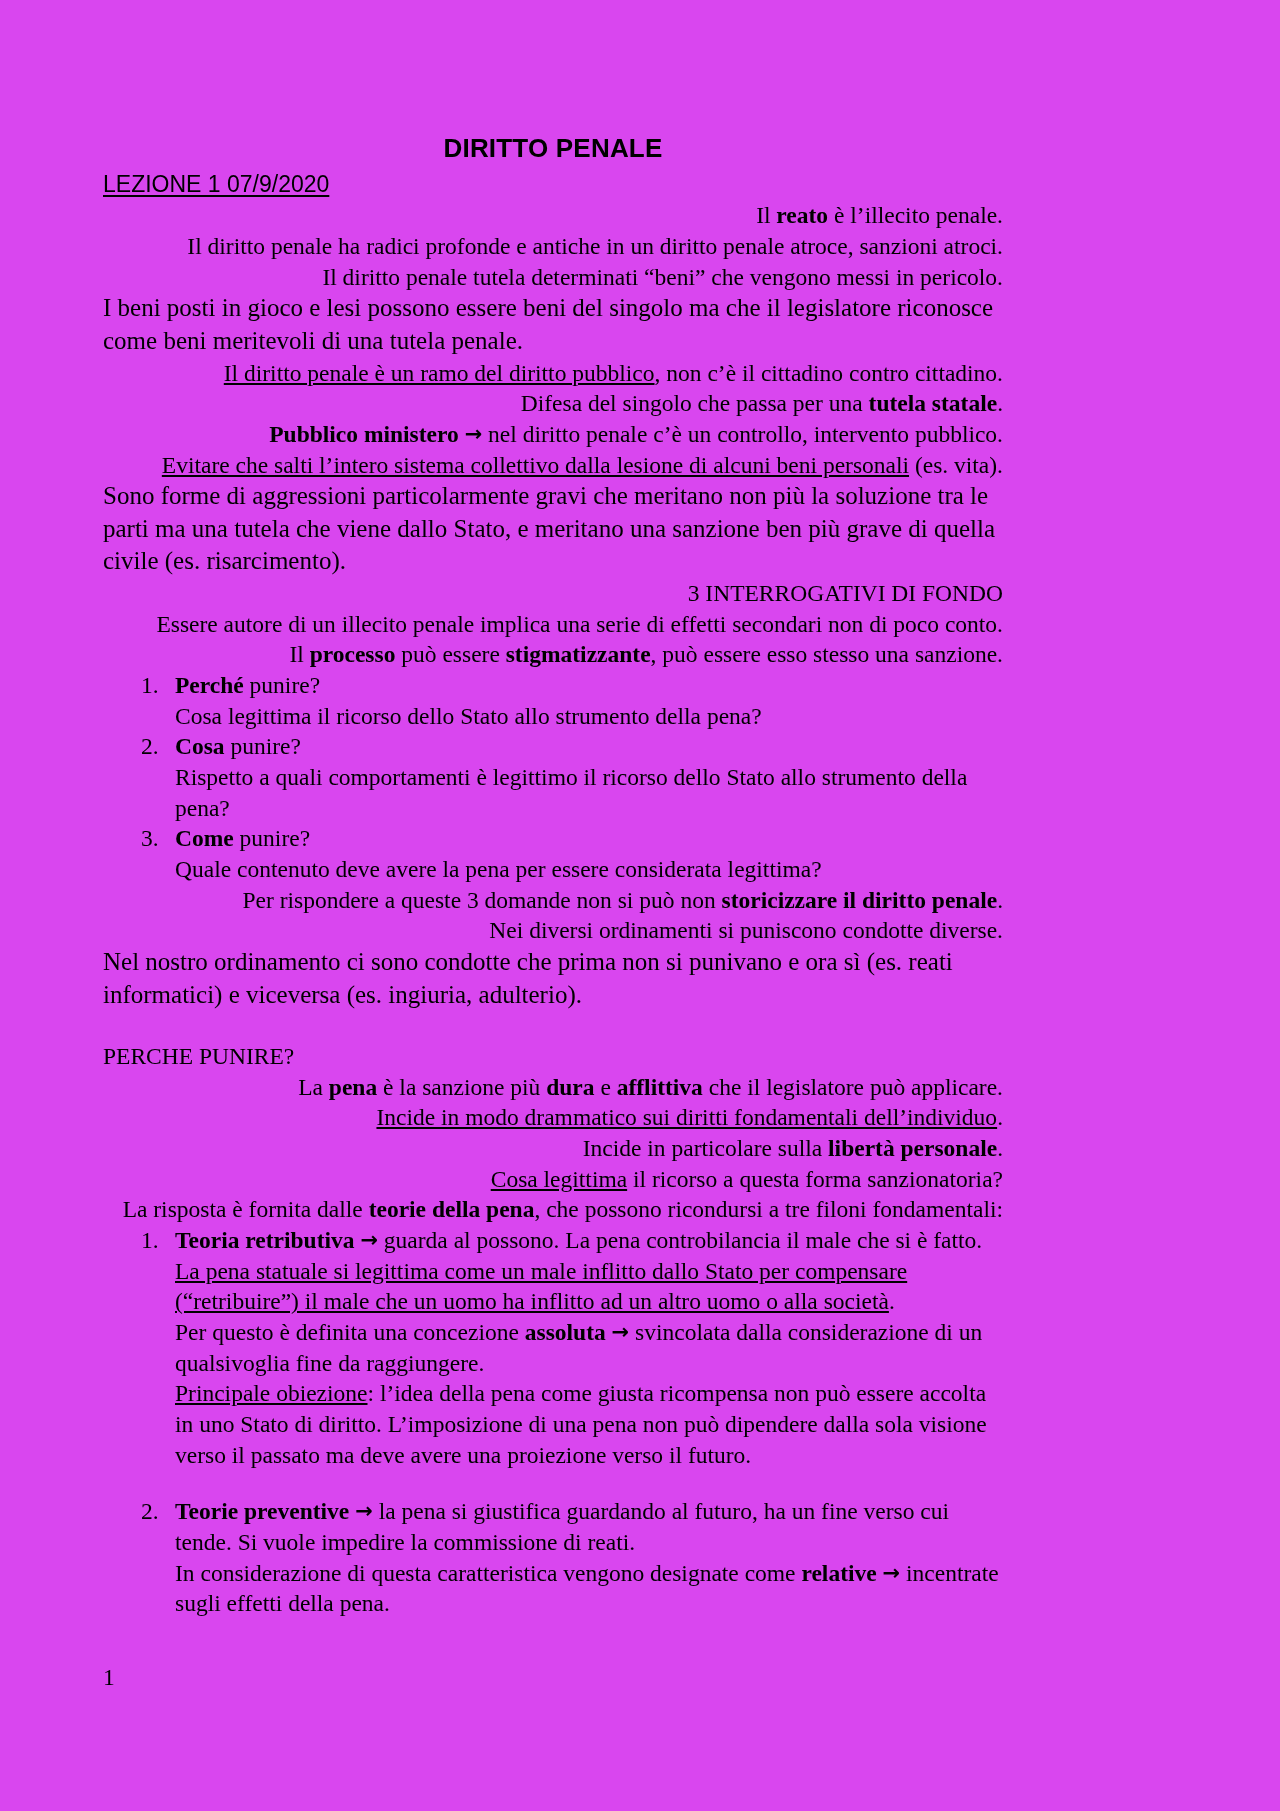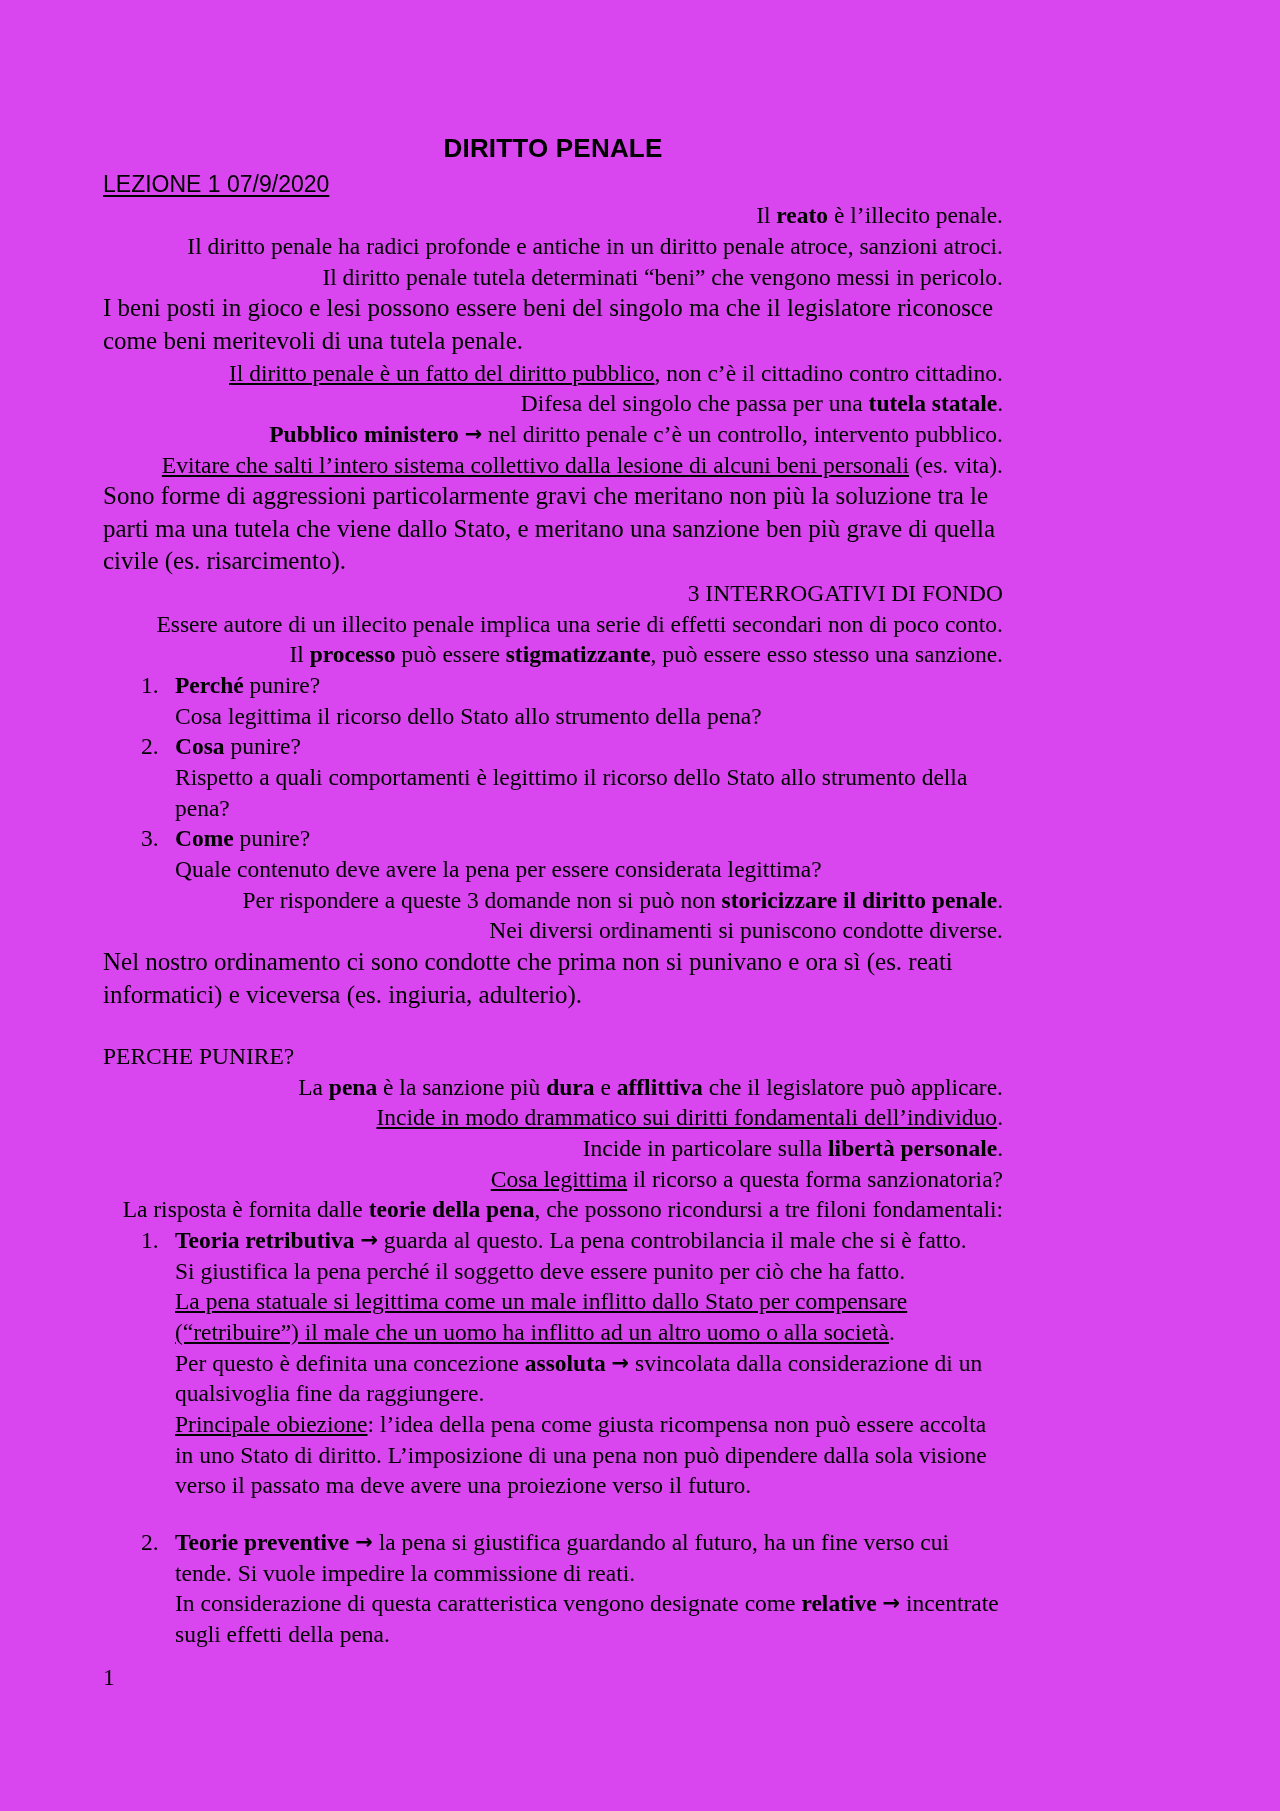--- a/index.html
+++ b/index.html
@@ -126,21 +126,21 @@
     </div>
 
     <p class="line"><span>Il </span><span class="b">reato</span><span> è l’illecito penale.</span></p>
 
     <p class="line">Il diritto penale ha radici profonde e antiche in un diritto penale atroce, sanzioni atroci.</p>
 
     <p class="line">Il diritto penale tutela determinati “beni” che vengono messi in pericolo.</p>
 
     <p class="para">I beni posti in gioco e lesi possono essere beni del singolo ma che il legislatore riconosce come beni meritevoli di una tutela penale.</p>
 
-    <p class="line"><span class="u">Il diritto penale è un fatto del diritto pubblico</span><span>, non c’è il cittadino contro cittadino.</span></p>
+    <p class="line"><span class="u">Il diritto penale è un ramo del diritto pubblico</span><span>, non c’è il cittadino contro cittadino.</span></p>
 
     <p class="line"><span>Difesa del singolo che passa per una </span><span class="b">tutela statale</span><span>.</span></p>
 
     <p class="line"><span class="b">Pubblico ministero</span> <span class="arrow">→</span><span> nel diritto penale c’è un controllo, intervento pubblico.</span></p>
 
     <p class="line"><span class="u">Evitare che salti l’intero sistema collettivo dalla lesione di alcuni beni personali</span><span> (es. vita).</span></p>
 
     <p class="para">Sono forme di aggressioni particolarmente gravi che meritano non più la soluzione tra le parti ma una tutela che viene dallo Stato, e meritano una sanzione ben più grave di quella civile (es. risarcimento).</p>
 
     <p class="line">3 INTERROGATIVI DI FONDO</p>
@@ -183,22 +183,21 @@
 
     <p class="line"><span>Incide in particolare sulla </span><span class="b">libertà personale</span><span>.</span></p>
 
     <p class="line"><span class="u">Cosa legittima</span><span> il ricorso a questa forma sanzionatoria?</span></p>
 
     <p class="line"><span>La risposta è fornita dalle </span><span class="b">teorie della pena</span><span>, che possono ricondursi a tre filoni fondamentali:</span></p>
 
     <ol class="numlist">
       <li>
         <span class="marker">1.</span>
-        <span class="b">Teoria retributiva</span> <span class="arrow">→</span><span> guarda al questo. La pena controbilancia il male che si è fatto.</span>
-        <span class="sub">Si giustifica la pena perché il soggetto deve essere punito per ciò che ha fatto.</span>
+        <span class="b">Teoria retributiva</span> <span class="arrow">→</span><span> guarda al possono. La pena controbilancia il male che si è fatto.</span>
         <span class="sub"><span class="u">La pena statuale si legittima come un male inflitto dallo Stato per compensare (“retribuire”) il male che un uomo ha inflitto ad un altro uomo o alla società</span><span>.</span></span>
         <span class="sub"><span>Per questo è definita una concezione </span><span class="b">assoluta</span> <span class="arrow">→</span><span> svincolata dalla considerazione di un qualsivoglia fine da raggiungere.</span></span>
         <span class="sub"><span class="u">Principale obiezione</span><span>: l’idea della pena come giusta ricompensa non può essere accolta in uno Stato di diritto. L’imposizione di una pena non può dipendere dalla sola visione verso il passato ma deve avere una proiezione verso il futuro.</span></span>
       </li>
       <li class="second-teoria" style="margin-top:26px;">
         <span class="marker">2.</span>
         <span class="b">Teorie preventive</span> <span class="arrow">→</span><span> la pena si giustifica guardando al futuro, ha un fine verso cui tende. Si vuole impedire la commissione di reati.</span>
         <span class="sub"><span>In considerazione di questa caratteristica vengono designate come </span><span class="b">relative</span> <span class="arrow">→</span><span> incentrate sugli effetti della pena.</span></span>
       </li>
     </ol>

